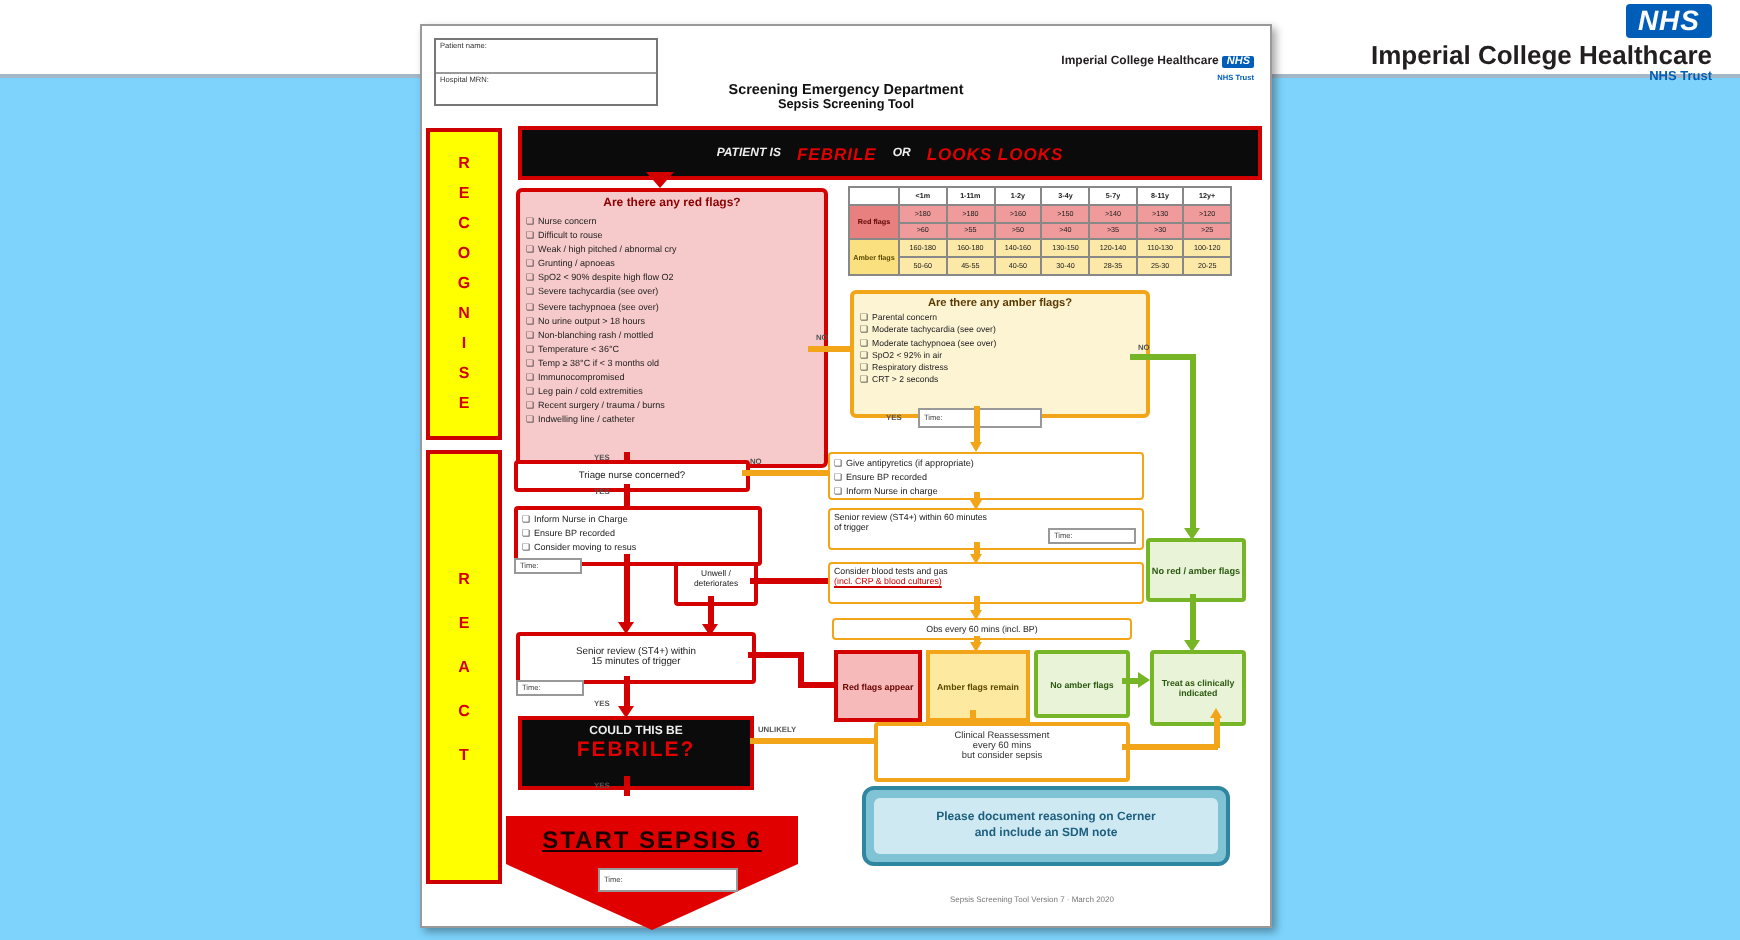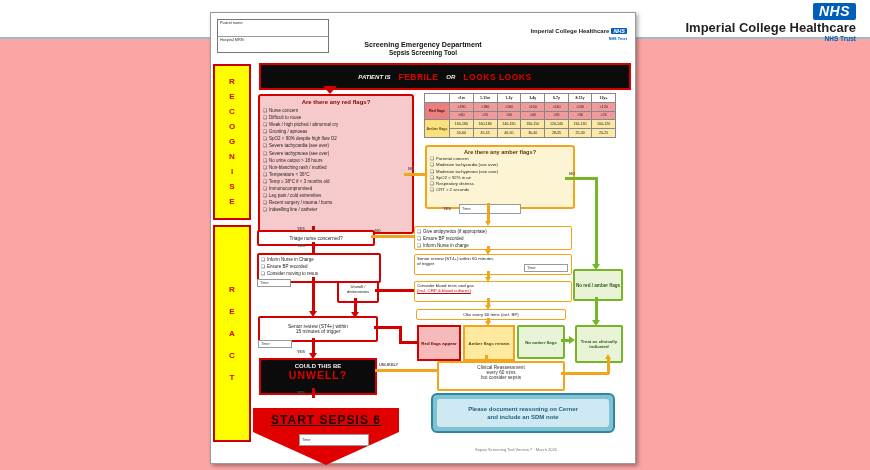--- a/index.html
+++ b/index.html
@@ -1,18 +1,18 @@
 <!DOCTYPE html>
 <html><head>
 <meta charset="utf-8">
 <style>
   html,body{margin:0;padding:0;}
   body{font-family:"Liberation Sans", sans-serif; background:#e9e9eb; width:870px; height:470px; overflow:hidden; position:relative;}
   .abs{position:absolute;}
-  .screen{position:absolute; inset:0; width:870px; height:470px; background:#fca5a5;}
+  .screen{position:absolute; inset:0; width:870px; height:470px; background:#7dd3fc;}
   .topstrip{position:absolute; left:0; top:0; width:870px; height:37px; background:#ffffff;}
   .divline{position:absolute; left:0; top:37px; width:870px; height:2px; background:#a3b8c6;}
 
   
   .brandbig{position:absolute; right:14px; top:2px; text-align:right; z-index:3;}
   .nhschip{display:inline-block; background:#005EB8; color:#fff; font-style:italic; font-weight:bold; font-size:14px; padding:0 6px 1px 6px; border-radius:2px; letter-spacing:.5px;}
   .brandorg{font-size:13px; font-weight:bold; color:#231f20; line-height:14px; margin-top:1px;}
   .brandtrust{font-size:6.5px; color:#005EB8; font-weight:bold;}
 
   
@@ -29,21 +29,21 @@
 
   .doctitle{left:100px; top:27px; width:224px; text-align:center; color:#111;}
   .doctitle .t1{font-size:7.2px; font-weight:bold;}
   .doctitle .t2{font-size:6.4px; font-weight:bold;}
 
   .vbar{left:2px; width:34px; background:#ffff00; border:2px solid #cc0000; display:flex; flex-direction:column; align-items:center; justify-content:center;}
   .vbar span{color:#d40000; font-weight:bold; font-size:8px; line-height:8px;}
 
   .banner{left:48px; top:50px; width:368px; height:23px; background:#0b0b0b; border:2px solid #d40000; display:flex; align-items:center; justify-content:center; gap:8px;}
   .banner .w{color:#eee; font-style:italic; font-weight:bold; font-size:6px;}
-  .banner .r{color:#e00000; font-weight:bold; font-size:8.5px; letter-spacing:.5px;}
+  .banner .r{color:#e00000; font-weight:bold; font-size:8.5px; letter-spacing:.5px;font-style:italic;}
 
   .redbox{background:#f6caca; border:2.5px solid #d40000; border-radius:3px;}
   .redflags{left:47px; top:81px; width:146px; height:132px; padding:2px 3px;}
   .boxtitle-red{color:#8b0000; font-weight:bold; font-size:6px; text-align:center; margin:1px 0 2px 0;}
   .chk{display:flex; gap:2px; font-size:4.5px; line-height:7.1px; color:#222;}
   .chk .cb{font-size:4.5px; color:#333;}
 
   .vtable{left:213px; top:80px; width:192px; height:45px;}
   table.vt{border-collapse:collapse; width:100%; height:100%;}
   table.vt td,table.vt th{border:1px solid #888; font-size:3.6px; text-align:center; padding:0; color:#222;}
@@ -371,21 +371,21 @@
     <div class="ln red-ln" style="left:163px;top:313px;width:27px;height:2.5px;"></div>
     <div class="ln red-ln" style="left:188px;top:313px;width:2.5px;height:17px;"></div>
     <div class="ln red-ln" style="left:188px;top:328px;width:18px;height:2.5px;"></div>
 
     <div class="ln red-ln" style="left:101px;top:325px;width:3px;height:15px;"></div>
     <div class="abs lbl" style="left:86px;top:336px;">YES</div>
     <div class="arr ad-red" style="left:98px;top:340px;"></div>
 
     <div class="abs sepsisq">
       <div class="q1">COULD THIS BE</div>
-      <div class="q2">UNWELL?</div>
+      <div class="q2">FEBRILE?</div>
     </div>
     <div class="abs lbl" style="left:168px;top:349px;">UNLIKELY</div>
     <div class="ln yel-ln" style="left:164px;top:356px;width:62px;height:2.5px;"></div>
 
     <div class="ln red-ln" style="left:101px;top:375px;width:3px;height:10px;"></div>
     <div class="abs lbl" style="left:86px;top:377px;">YES</div>
 
     <div class="abs startwrap">
       <div class="startrect">
           <span>START SEPSIS 6</span>

